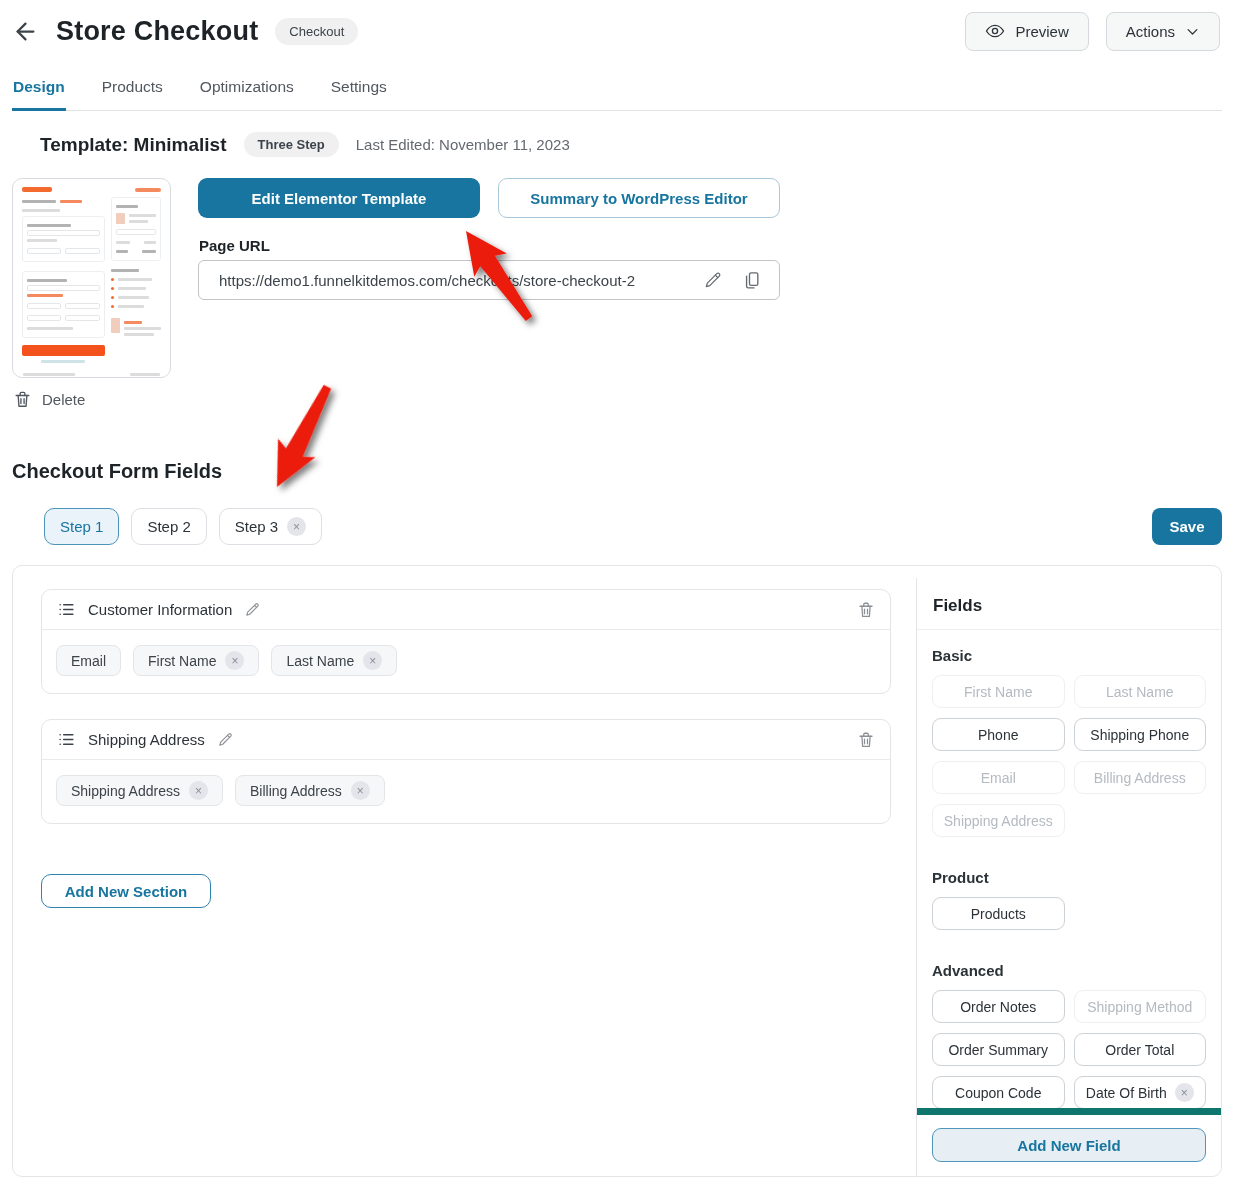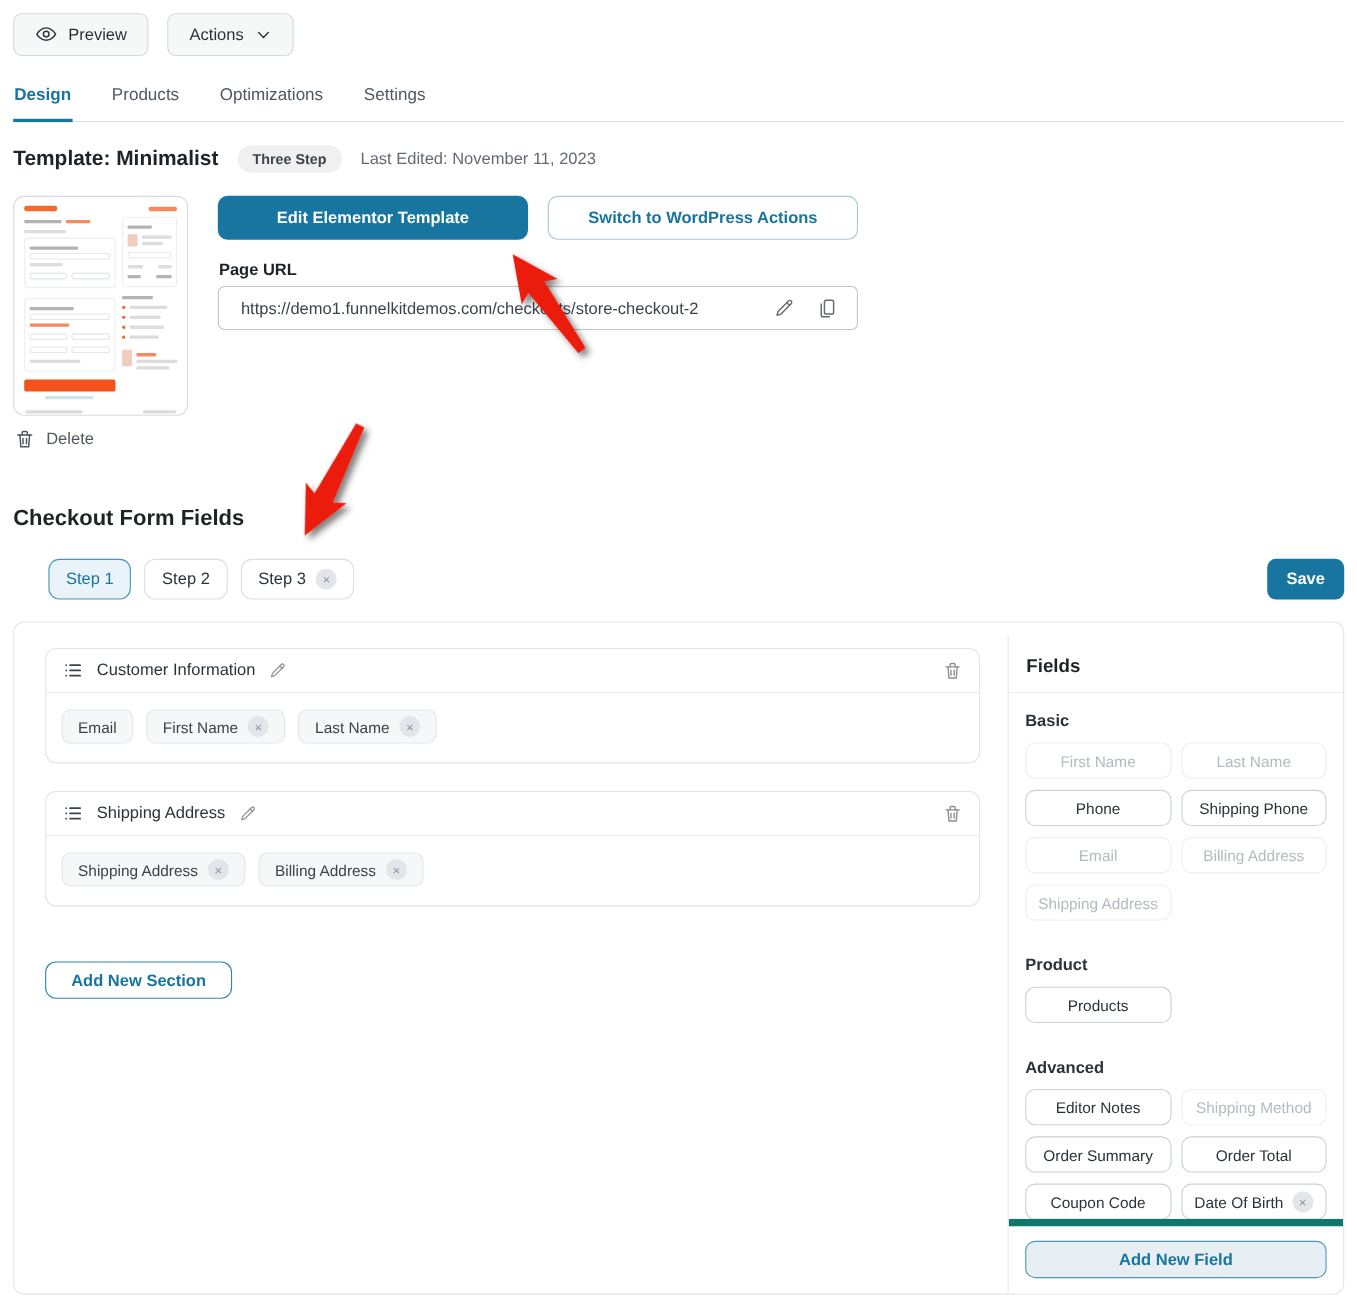--- a/index.html
+++ b/index.html
@@ -26,21 +26,21 @@
   .topbar-right{display:flex;gap:17px;}
   .btn-gray{display:flex;align-items:center;gap:10px;background:#f6f7f7;border:1px solid #d5d9dd;border-radius:8px;height:39px;padding:0 19px;font-size:15px;color:var(--text-mid);font-family:inherit;cursor:pointer;}
 
   
   .tabs{position:absolute;left:12px;top:76px;width:1210px;display:flex;gap:35px;border-bottom:1px solid #e0e2e4;}
   .tab{font-size:15.5px;color:#50575e;padding:2px 1px 12px;cursor:pointer;border-bottom:3px solid transparent;margin-bottom:-1px;}
   .tab.active{color:var(--accent);font-weight:700;border-bottom-color:var(--accent);}
 
   
   .template-head{position:absolute;left:12px;top:132px;display:flex;align-items:center;gap:17px;}
-  .template-head h2{font-size:19px;font-weight:700;color:var(--text-dark);}
+  .template-head h2{font-size:19px;font-weight:700;color:var(--text-dark);margin-left:28px;}
   .tpl-pill{background:#f0f0f1;color:var(--text-soft);border-radius:13px;padding:5px 14px;font-size:13px;font-weight:600;}
   .muted{font-size:15px;color:var(--text-muted);}
 
   
   .thumb{position:absolute;left:12px;top:178px;width:159px;height:200px;border:1px solid #d8dce0;border-radius:10px;background:#fff;overflow:hidden;cursor:pointer;}
   .tm-head{display:flex;justify-content:space-between;align-items:center;padding:8px 9px 4px;}
   .tm-logo{width:30px;height:5px;background:#f26a2e;border-radius:2px;}
   .tm-link{width:26px;height:4px;background:#f58a5e;border-radius:2px;}
   .tm-cols{display:flex;gap:6px;padding:1px 9px;}
   .tm-left{flex:1.65;}
@@ -103,20 +103,30 @@
   
   .arrows{position:absolute;left:0;top:0;width:1234px;height:1189px;pointer-events:none;}
   .arrows path{fill:var(--arrow-red);}
 </style>
 </head>
 <body>
 
 <div class="page">
 
   <header class="topbar">
+    <div class="topbar-left">
+      <span class="back">
+        <svg width="27" height="27" viewBox="0 0 24 24" fill="none" stroke="#3c434a" stroke-width="2" stroke-linecap="round" stroke-linejoin="round">
+            <path d="M19 12H5"></path>
+            <path d="M12 19l-7-7 7-7"></path>
+          </svg>
+      </span>
+      <h1 class="title">Store Checkout</h1>
+      <span class="pill">Checkout</span>
+    </div>
     <div class="topbar-right">
       <button class="btn-gray">
         <span class="icon static">
           <svg width="20" height="20" viewBox="0 0 24 24" fill="none" stroke="#2c3338" stroke-width="1.6">
               <path d="M1.8 12S5.6 5.2 12 5.2 22.2 12 22.2 12 18.4 18.8 12 18.8 1.8 12 1.8 12z"></path>
               <circle cx="12" cy="12" r="3.1"></circle>
             </svg>
         </span>
         <span>Preview</span>
       </button>
@@ -245,21 +255,21 @@
           <path d="M4 7h16"></path>
           <path d="M9 7V4.5A1.5 1.5 0 0 1 10.5 3h3A1.5 1.5 0 0 1 15 4.5V7"></path>
           <path d="M6.5 7l1 13.5h9l1-13.5"></path>
           <path d="M10 11v6M14 11v6"></path>
         </svg>
     </span>
     <span>Delete</span>
   </div>
 
   <button class="btn-primary edit-btn">Edit Elementor Template</button>
-  <button class="switch-btn">Switch to WordPress Actions</button>
+  <button class="switch-btn">Summary to WordPress Editor</button>
 
   <div class="pageurl-label">Page URL</div>
   <div class="urlbox">
     <span class="url">https://demo1.funnelkitdemos.com/checkouts/store-checkout-2</span>
     <span class="icon">
       <svg width="20" height="20" viewBox="0 0 24 24" fill="none" stroke="#646970" stroke-width="1.5" stroke-linecap="round" stroke-linejoin="round">
           <path d="M4 20l1.2-4.2L16.6 4.4a2.05 2.05 0 0 1 2.9 2.9L8.1 18.7 4 20z"></path>
           <path d="M14.8 6.2l2.9 2.9"></path>
         </svg>
     </span>
@@ -388,21 +398,21 @@
           </div>
           <div class="group-label">Product</div>
           <div class="fgrid">
             <button class="fbtn">
               <span>Products</span>
             </button>
           </div>
           <div class="group-label">Advanced</div>
           <div class="fgrid">
             <button class="fbtn">
-              <span>Editor Notes</span>
+              <span>Order Notes</span>
             </button>
             <button class="fbtn disabled">
               <span>Shipping Method</span>
             </button>
             <button class="fbtn">
               <span>Order Summary</span>
             </button>
             <button class="fbtn">
               <span>Order Total</span>
             </button>

